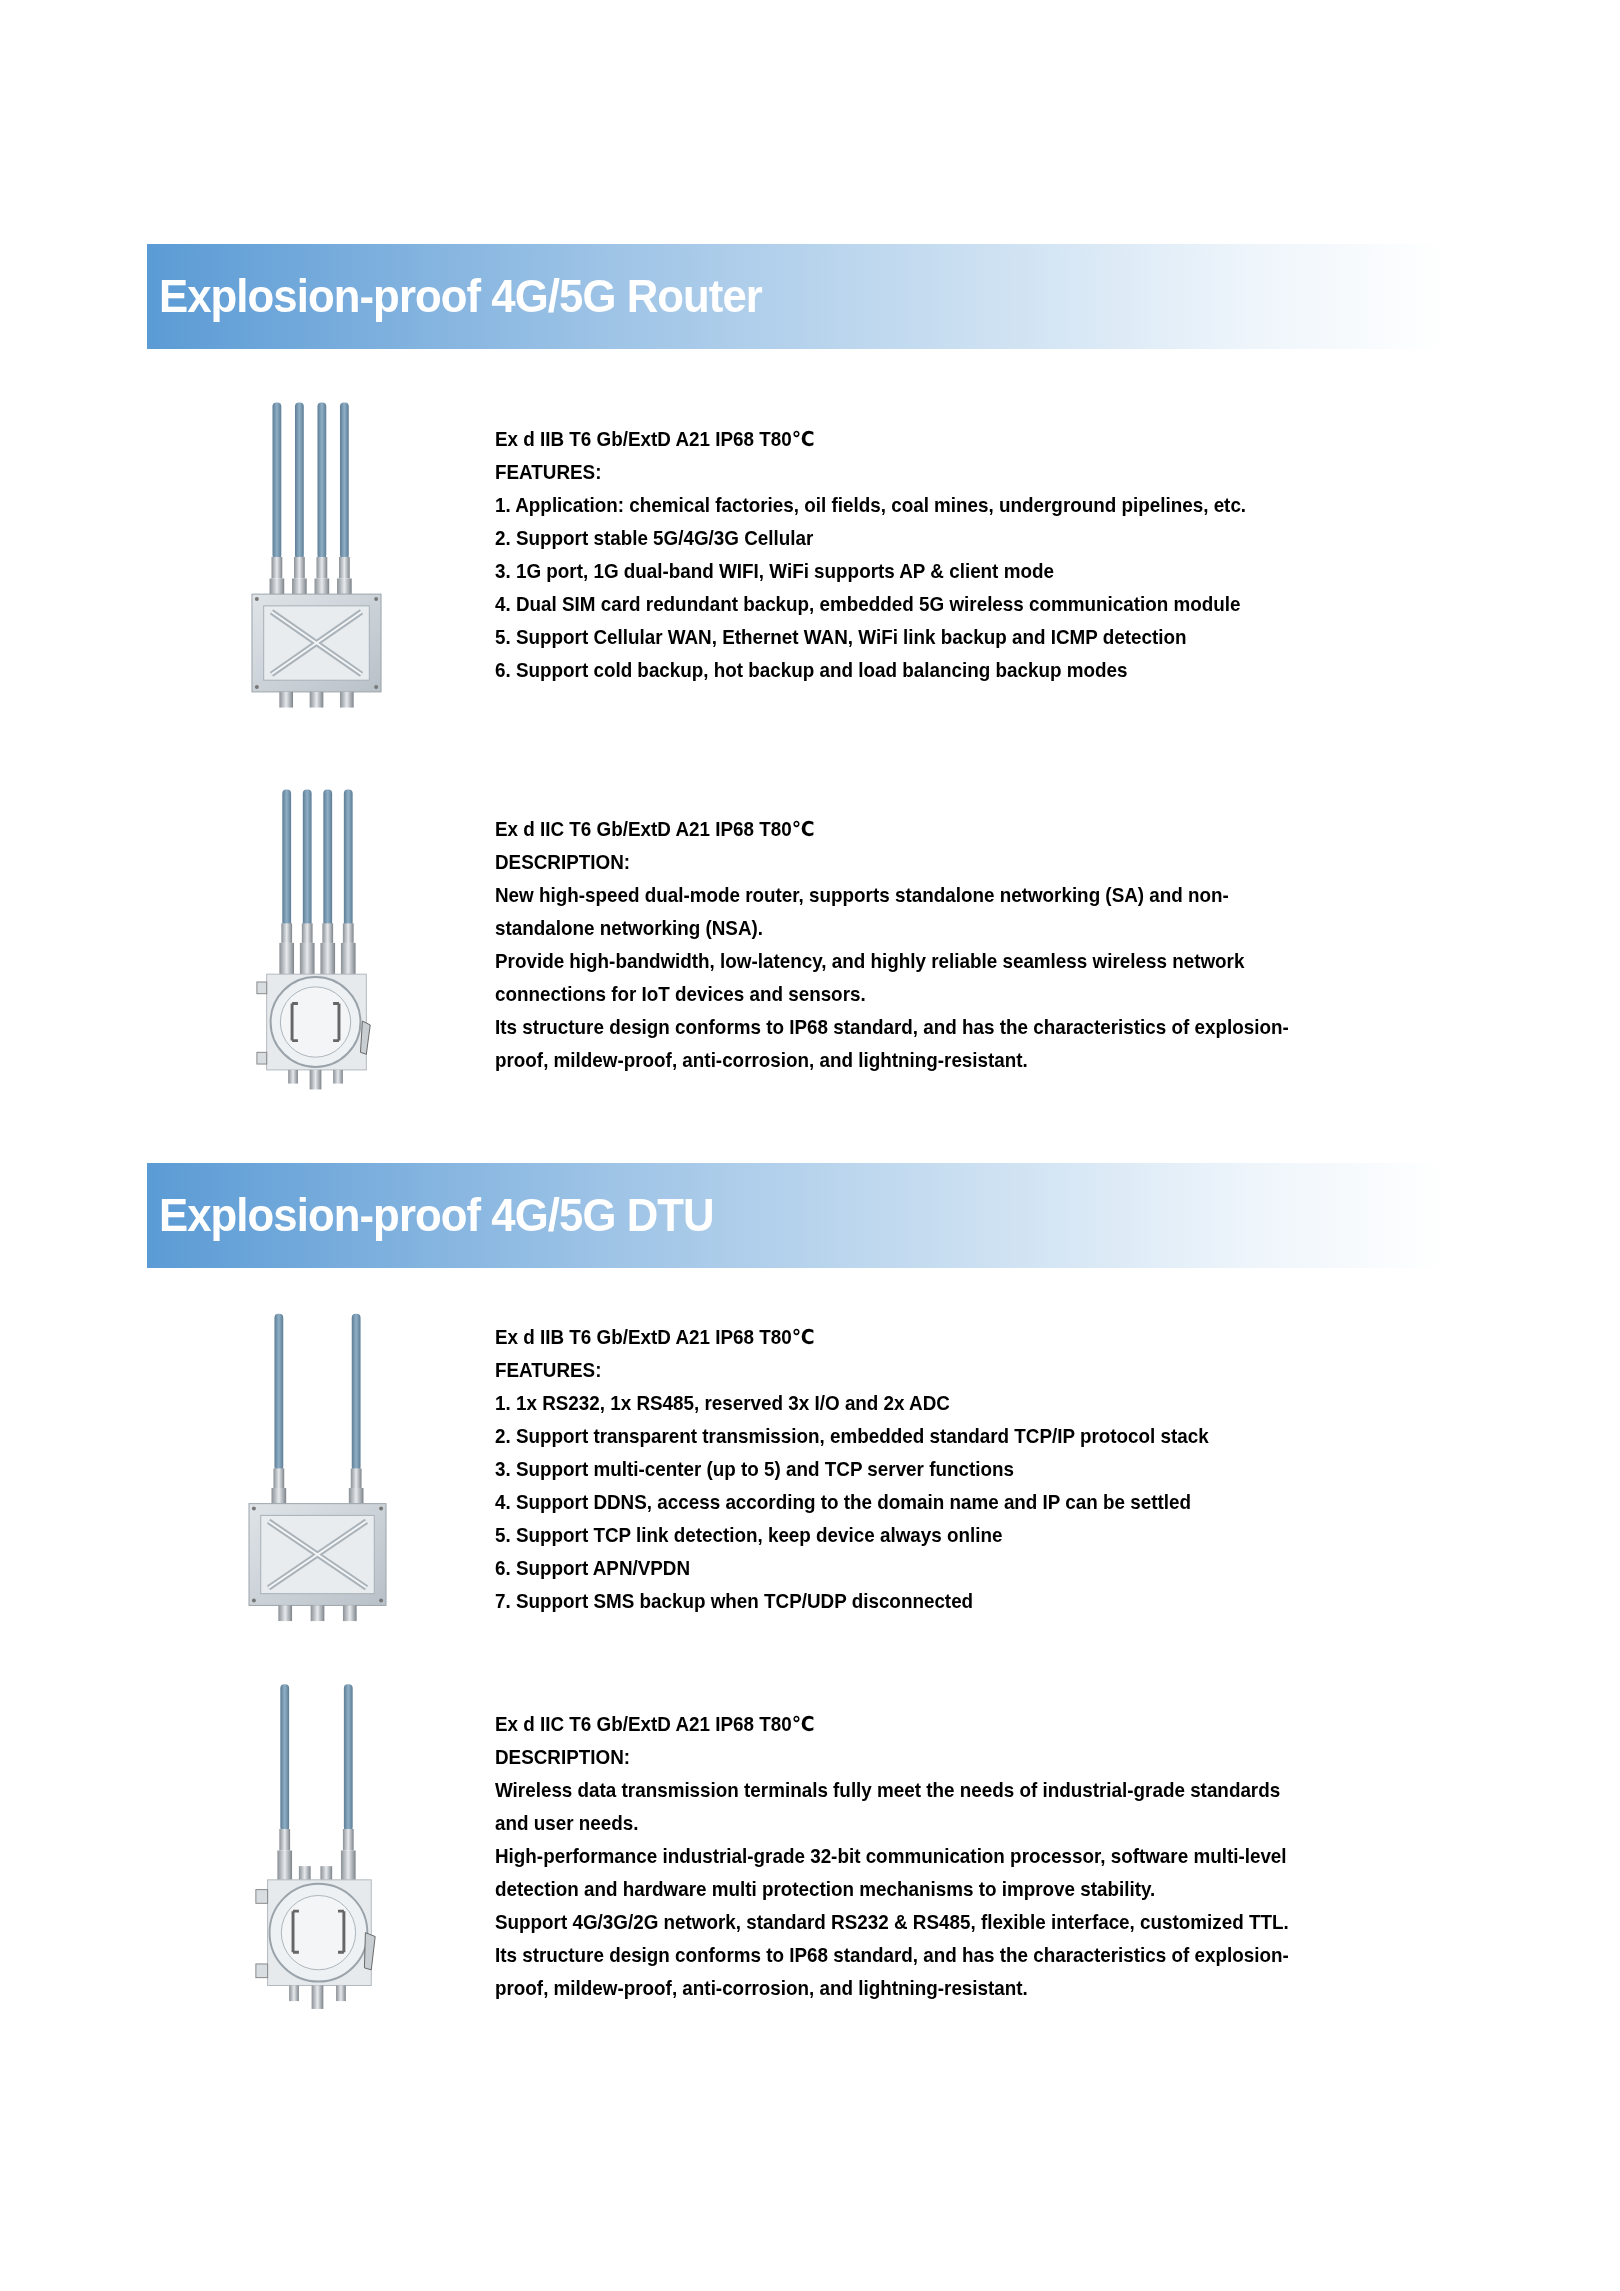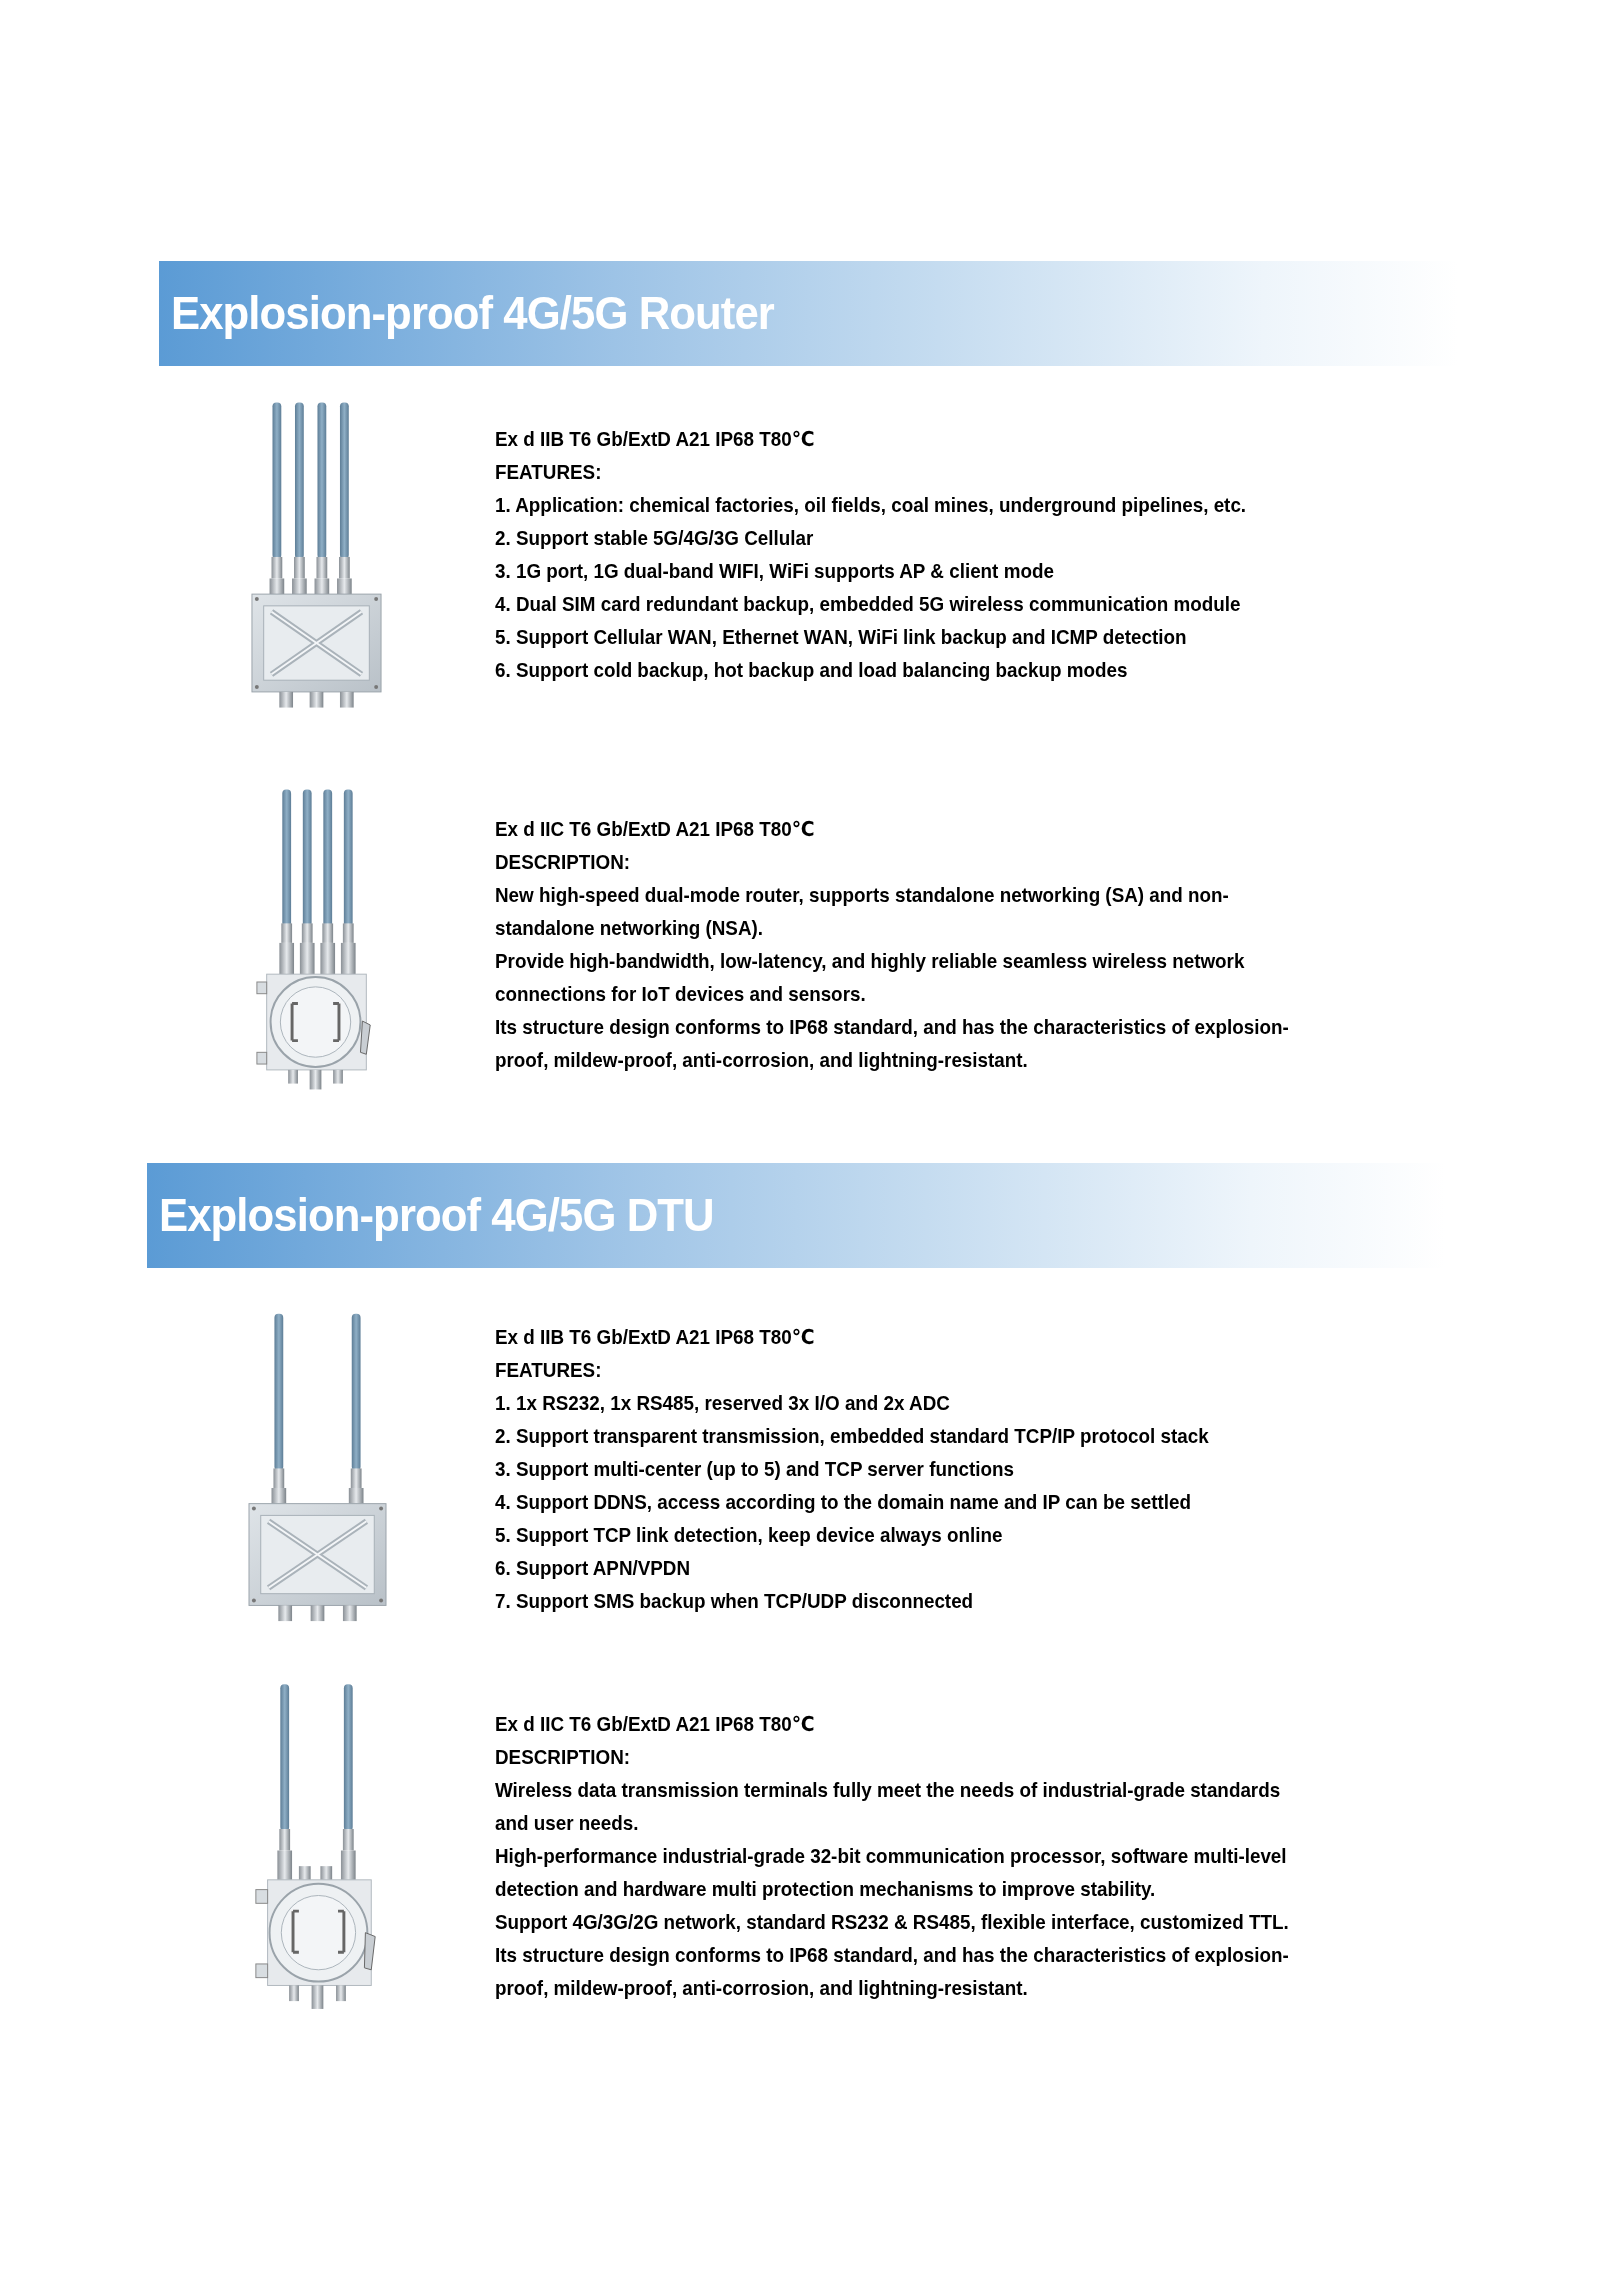--- a/index.html
+++ b/index.html
@@ -18,21 +18,21 @@
     position: absolute; left: 495px; width: 980px;
     font-size: 20.6px; line-height: 33px; white-space: nowrap; font-weight: bold;
   }
   .text-line { display: block; transform: scaleX(0.915); transform-origin: left center; }
   .product-image { position: absolute; }
   .product-image svg { display: block; }
 </style>
 </head>
 <body>
 
-<div class="banner" style="top:261px;margin-left:12px;">
+<div class="banner" style="top:244px;">
   <div class="banner-title">Explosion-proof 4G/5G Router</div>
 </div>
 
 <div class="product-image" style="left:250px; top:398px;">
   <svg width="133" height="314" viewBox="0 0 136 320">
     <defs>
       <linearGradient id="ant" x1="0" x2="1">
           <stop offset="0" stop-color="#5d7d96"></stop>
           <stop offset="0.5" stop-color="#8fafc6"></stop>
           <stop offset="1" stop-color="#5d7d96"></stop>

